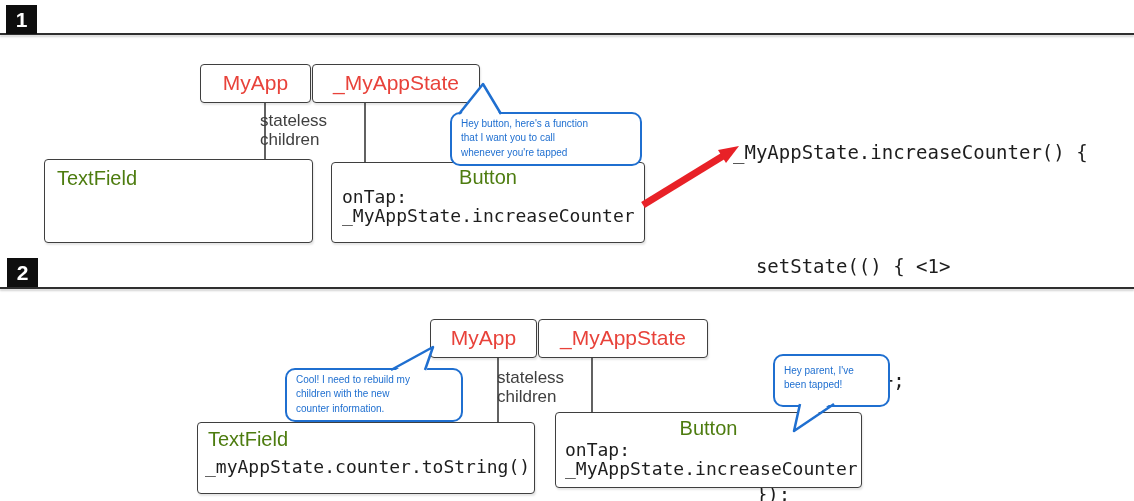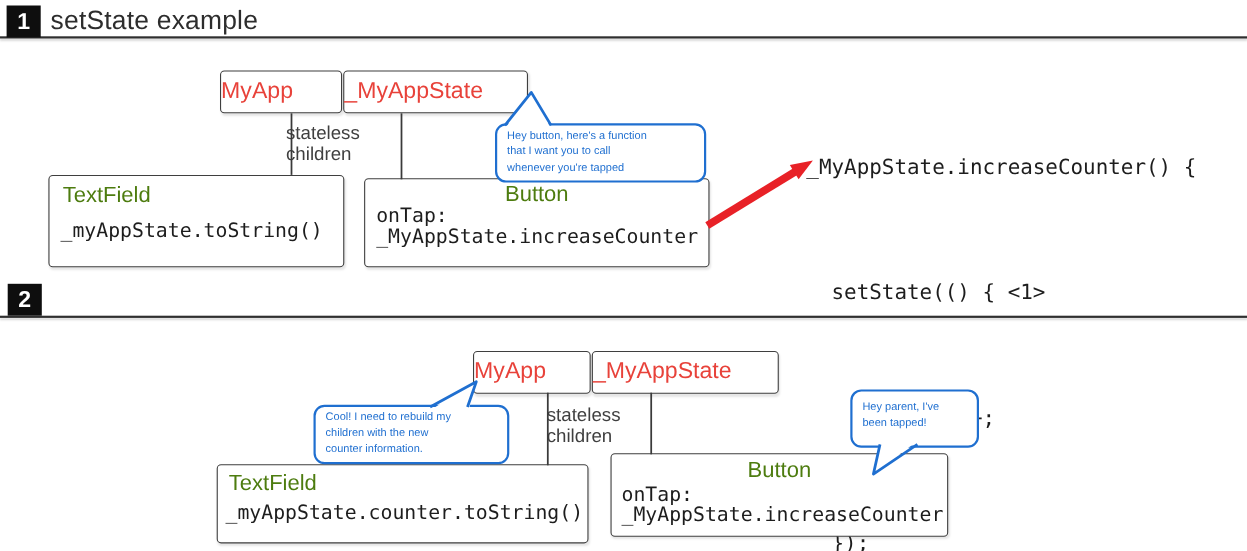--- a/index.html
+++ b/index.html
@@ -16,21 +16,21 @@
     text-align:center; font-size:21px; font-weight:600; line-height:29px;
     width:31px; height:29px; z-index:3;
   }
   .sec-title { position:absolute; font-size:24px; color:#2d2d2d; letter-spacing:0.2px; z-index:3; }
   .rule { position:absolute; left:0; width:1134px; height:2px; background:#2f2f2f; box-shadow:0 2px 2px rgba(0,0,0,0.18); z-index:2; }
   
   .node {
     position:absolute; background:#fff; border:1.6px solid #3f3f3f; border-radius:4px;
     box-shadow:1px 2px 2px rgba(0,0,0,0.10); z-index:1; box-sizing:border-box;
   }
-  .node-title { color:#e8423a; font-size:21px; text-align:left; line-height:36px; }
+  .node-title { color:#e8423a; font-size:21px; text-align:center; line-height:36px; }
   .widget-title { color:#4d7c0f; font-size:20px; }
   .mono { font-family:"DejaVu Sans Mono", monospace; color:#1d1d1d; font-size:18px; line-height:19px; white-space:pre; }
   .children-label {
     position:absolute; color:#3f3f3f; font-size:17px; line-height:19px;
     white-space:pre-line; z-index:2;
   }
   
   .bubble {
     position:absolute; background:#fff; border:2.5px solid #1f6fd0; border-radius:10px;
     color:#1f6fd0; font-size:10px; line-height:14.3px; white-space:pre-line;
@@ -42,35 +42,33 @@
     font-size:19px; line-height:38px; white-space:pre; z-index:1;
   }
   svg.overlay { position:absolute; left:0; top:0; z-index:6; pointer-events:none; }
 </style>
 </head>
 <body>
 
 <div id="canvas">
 
   <div class="badge" style="left:6px; top:5px;">1</div>
-  <div class="sec-title" style="left:46px; top:5px;">setState example</div>
   <div class="rule" style="top:33px;"></div>
 
   <div class="node" style="left:200px; top:64px; width:111px; height:39px;">
     <div class="node-title">MyApp</div>
   </div>
   <div class="node" style="left:312px; top:64px; width:168px; height:39px;">
     <div class="node-title">_MyAppState</div>
   </div>
   <div class="children-label" style="left:260px; top:111px; width:110px;">stateless
 children</div>
 
   <div class="node" style="left:44px; top:159px; width:269px; height:84px;">
     <div class="widget-title abs" style="left:12px; top:7px;">TextField</div>
-    <div class="mono abs" style="left:10px; top:40px;">_myAppState.toString()</div>
   </div>
 
   <div class="node" style="left:331px; top:162px; width:314px; height:81px;">
     <div class="widget-title abs" style="left:0; top:3px; width:100%; text-align:center;">Button</div>
     <div class="mono abs" style="left:10px; top:24px;">onTap:</div>
     <div class="mono abs" style="left:10px; top:43px;">_MyAppState.increaseCounter</div>
   </div>
 
   <div class="bubble" style="left:450px; top:112px; width:170px; height:44px;">Hey button, here's a function
 that I want you to call

